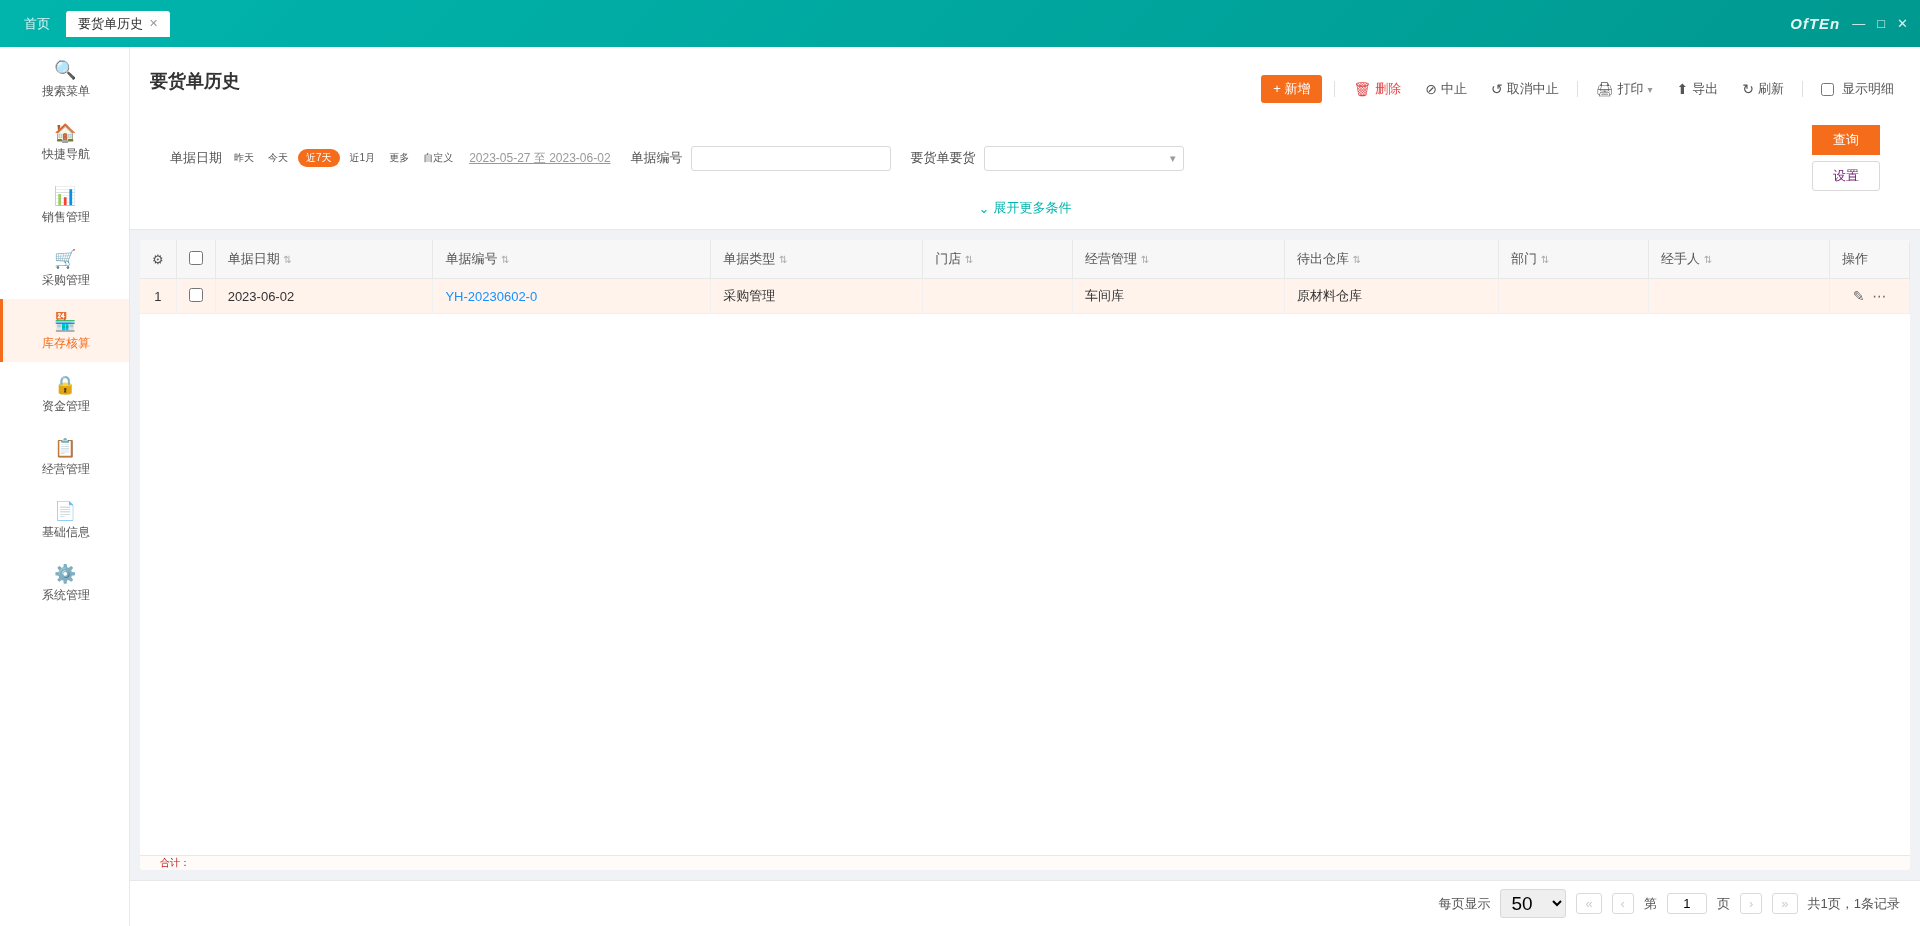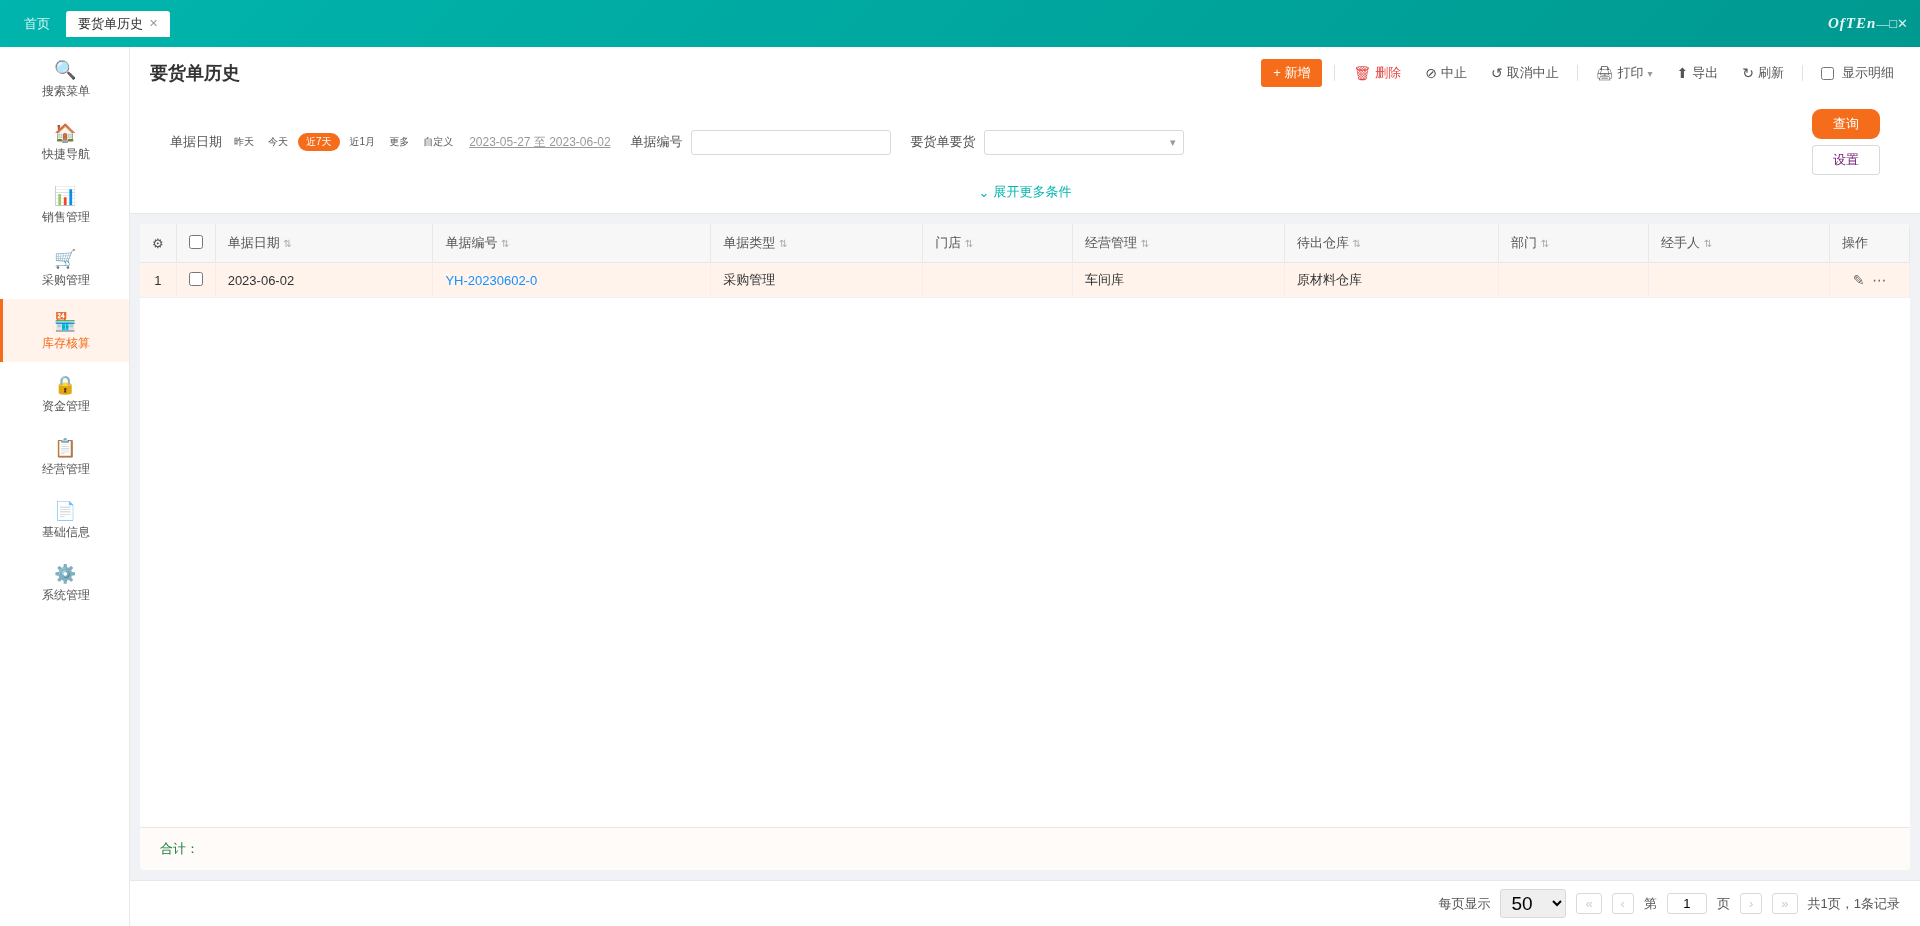--- a/index.html
+++ b/index.html
@@ -36,23 +36,23 @@
       color: #333;
     }
     .tab-close {
       font-size: 11px;
       cursor: pointer;
       color: #999;
     }
     .top-bar-right {
       display: flex;
       align-items: center;
+      gap: 12px;
       color: rgba(255,255,255,0.85);
       font-size: 13px;
-      font-family: Liberation Serif, serif;
     }
     .top-bar-right span { cursor: pointer; }
 
     
     .main-layout {
       display: flex;
       flex: 1;
       overflow: hidden;
     }
 
@@ -109,20 +109,21 @@
     }
     .page-title {
       font-size: 18px;
       font-weight: bold;
       color: #333;
     }
     .toolbar {
       display: flex;
       align-items: center;
       gap: 12px;
+      margin-top: 16px;
     }
     .toolbar-btn {
       display: flex;
       align-items: center;
       gap: 4px;
       font-size: 13px;
       cursor: pointer;
       color: #555;
       padding: 4px 6px;
       border-radius: 3px;
@@ -232,21 +233,21 @@
       display: flex;
       flex-direction: column;
       gap: 6px;
       margin-left: auto;
     }
     .query-btn {
       background: #f56c1a;
       color: white;
       border: none;
       padding: 6px 20px;
-      border-radius: 9px;
+      border-radius: 0;
       cursor: pointer;
       font-size: 13px;
       font-family: inherit;
     }
     .settings-btn {
       background: white;
       color: #701a75;
       border: 1px solid #d9d9d9;
       padding: 5px 20px;
       border-radius: 3px;
@@ -296,23 +297,23 @@
     .settings-col { width: 36px; text-align: center; }
     .checkbox-col { width: 36px; text-align: center; }
     .op-col { width: 80px; text-align: center; }
     .op-icons { display: flex; gap: 8px; justify-content: center; }
     .op-icon { cursor: pointer; color: #666; font-size: 14px; }
 
     
     .footer-sum {
       background: #fffbf8;
       border-top: 1px solid #e8e8e8;
-      padding: 12px 20px;
-      color: #15803d;
-      font-size: 13px;
+      padding: 0 20px;
+      color: #b91c1c;
+      font-size: 10px;
       margin-top: auto;
     }
 
     
     .pagination-bar {
       background: white;
       padding: 8px 20px;
       display: flex;
       align-items: center;
       justify-content: flex-end;

